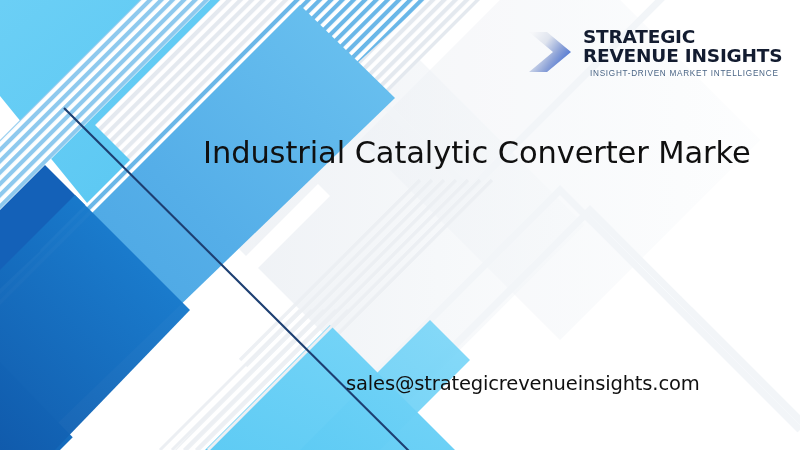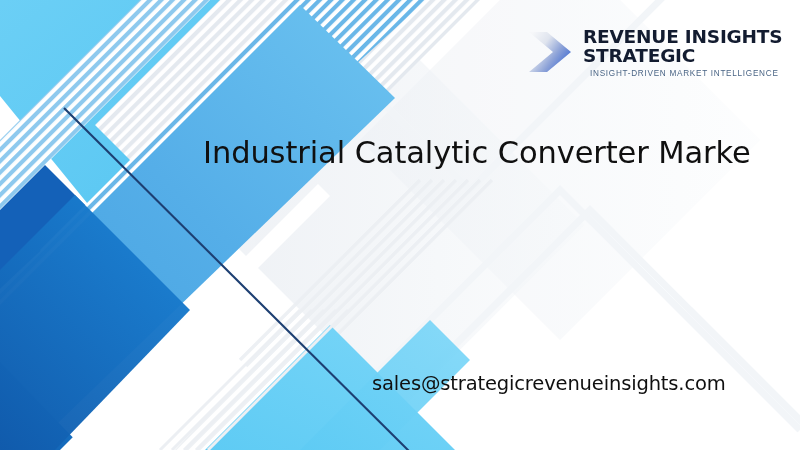--- a/index.html
+++ b/index.html
@@ -43,21 +43,21 @@
     font-weight: 400;
     color: #101010;
     letter-spacing: -0.1px;
     white-space: nowrap;
     line-height: 1.25;
   }
 
   
   #email-block {
     position: absolute;
-    left: 372px;
+    left: 346px;
     top: 372px;
     z-index: 40;
   }
   #contact-email {
     font-family: "DejaVu Sans", "Liberation Sans", sans-serif;
     font-size: 19.5px;
     font-weight: 400;
     color: #101010;
     white-space: nowrap;
     letter-spacing: -0.15px;
@@ -239,22 +239,22 @@
           <stop offset="32%" stop-color="#dfe4ee"></stop>
           <stop offset="62%" stop-color="#8fa4d8"></stop>
           <stop offset="100%" stop-color="#2f5fd0"></stop>
         </linearGradient>
       </defs>
 
       <path d="M 2,6 L 20,6 L 44,26 L 20,46 L 2,46 L 26,26 Z" fill="url(#chevGrad)"></path>
     </svg>
 
     <div id="logo-text">
+      <div class="logo-line">STRATEGIC</div>
       <div class="logo-line">REVENUE INSIGHTS</div>
-      <div class="logo-line">STRATEGIC</div>
       <div id="logo-tagline">INSIGHT-DRIVEN MARKET INTELLIGENCE</div>
     </div>
   </div>
 
   <div id="title-block">
     <div id="deck-title">Industrial Catalytic Converter Marke</div>
   </div>
 
   <div id="email-block">
     <div id="contact-email">sales@strategicrevenueinsights.com</div>

